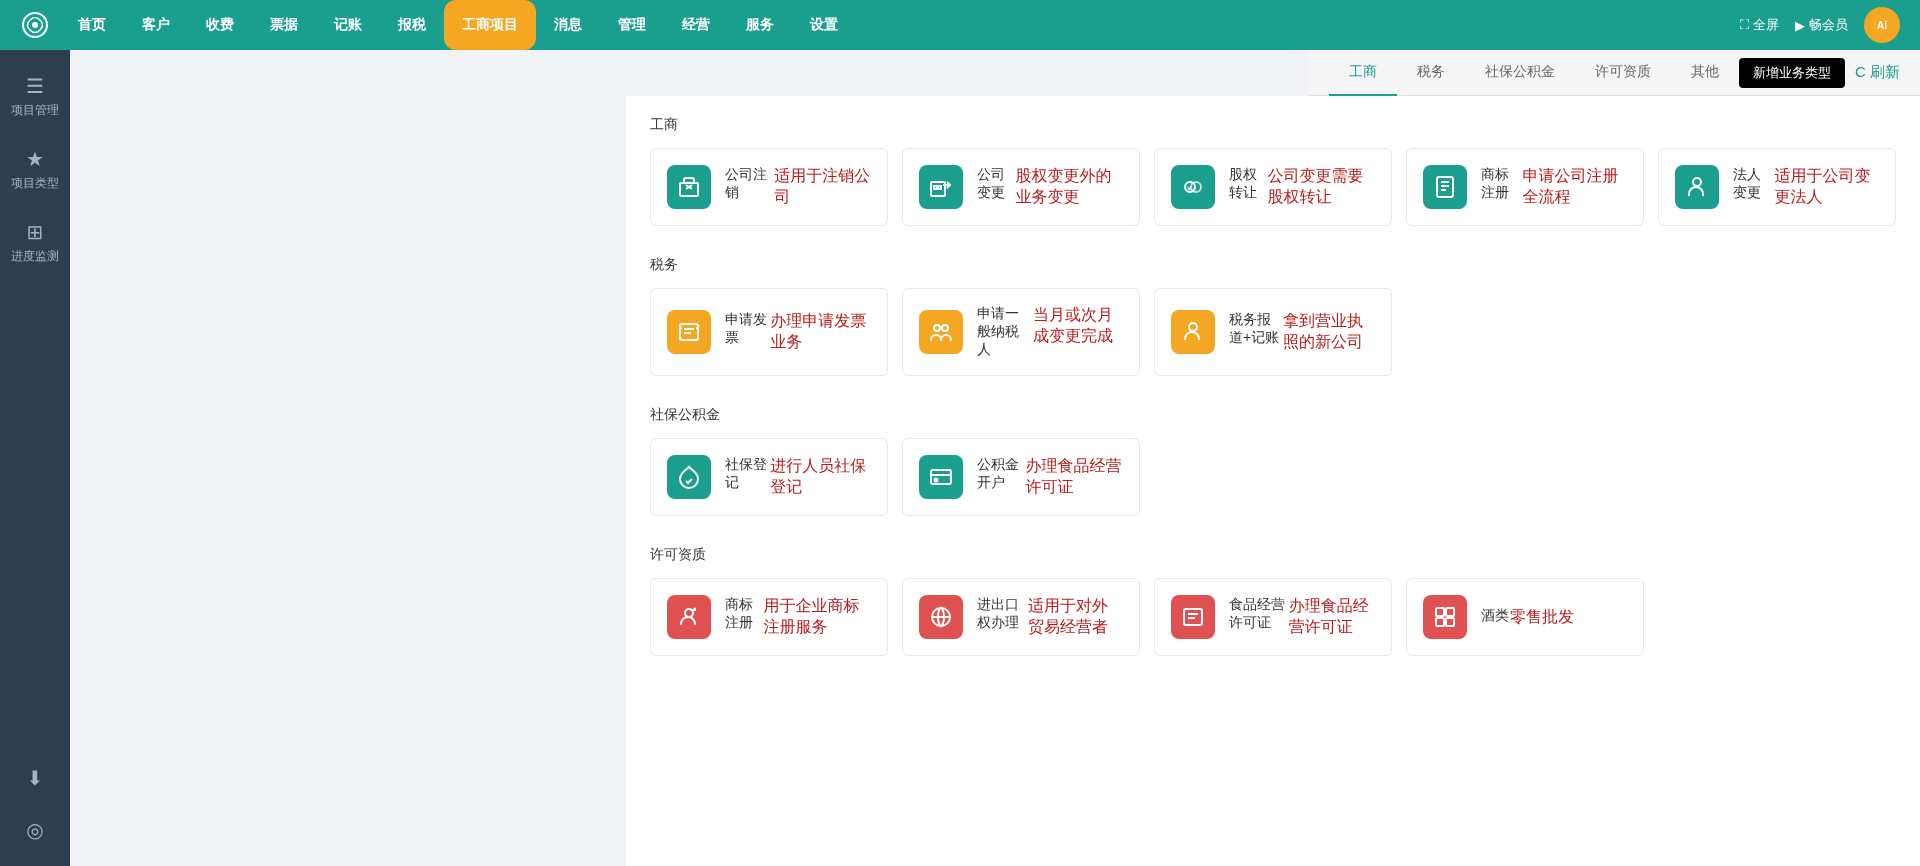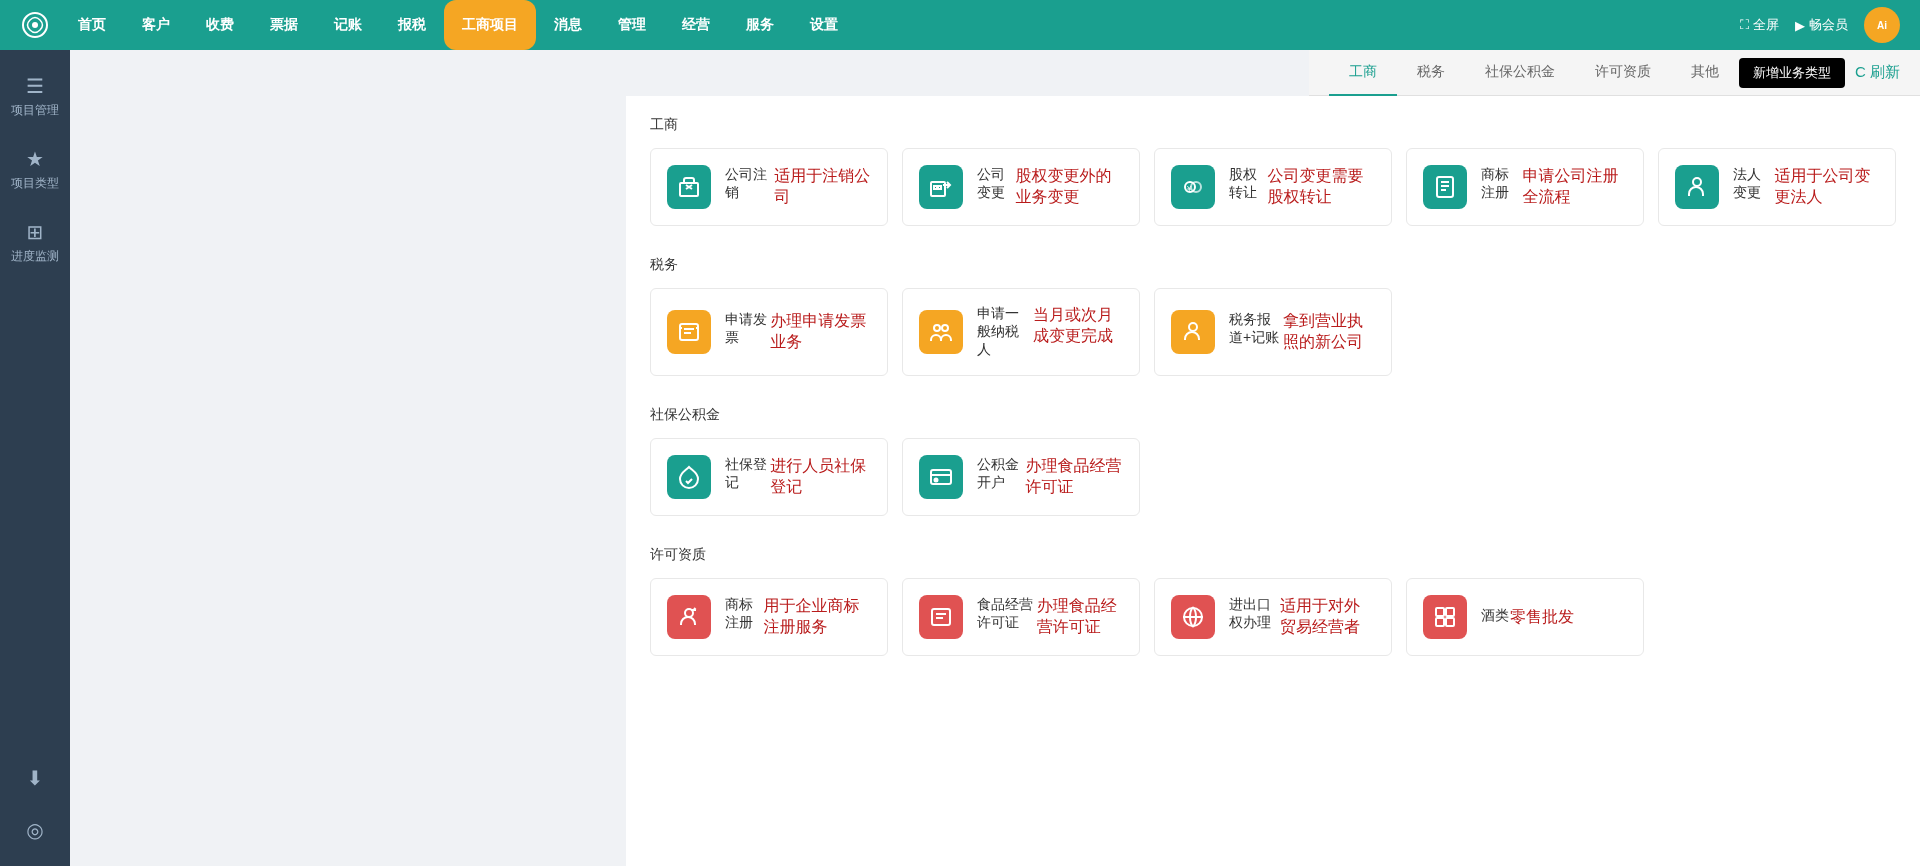--- a/index.html
+++ b/index.html
@@ -465,40 +465,40 @@
                 </svg>
               </div>
       <div class="card-info">
         <div class="card-title">商标注册</div>
         <div class="card-desc">用于企业商标注册服务</div>
       </div>
     </div>
             <div class="card">
       <div class="card-icon red">
                 <svg width="24" height="24" viewBox="0 0 24 24" fill="none" stroke="white" stroke-width="2">
-                  <rect x="3" y="4" width="18" height="16" rx="2"></rect>
-                  <path d="M7 9h10M7 13h7"></path>
-                </svg>
-              </div>
-      <div class="card-info">
-        <div class="card-title">食品经营许可证</div>
-        <div class="card-desc">办理食品经营许可证</div>
-      </div>
-    </div>
-            <div class="card">
-      <div class="card-icon red">
-                <svg width="24" height="24" viewBox="0 0 24 24" fill="none" stroke="white" stroke-width="2">
                   <circle cx="12" cy="12" r="9"></circle>
                   <path d="M2 12h20"></path>
                   <path d="M12 2C8 7 8 17 12 22M12 2c4 5 4 15 0 20"></path>
                 </svg>
               </div>
       <div class="card-info">
         <div class="card-title">进出口权办理</div>
         <div class="card-desc">适用于对外贸易经营者</div>
+      </div>
+    </div>
+            <div class="card">
+      <div class="card-icon red">
+                <svg width="24" height="24" viewBox="0 0 24 24" fill="none" stroke="white" stroke-width="2">
+                  <rect x="3" y="4" width="18" height="16" rx="2"></rect>
+                  <path d="M7 9h10M7 13h7"></path>
+                </svg>
+              </div>
+      <div class="card-info">
+        <div class="card-title">食品经营许可证</div>
+        <div class="card-desc">办理食品经营许可证</div>
       </div>
     </div>
             <div class="card">
       <div class="card-icon red">
                 <svg width="24" height="24" viewBox="0 0 24 24" fill="none" stroke="white" stroke-width="2">
                   <rect x="3" y="3" width="8" height="8" rx="1"></rect>
                   <rect x="13" y="3" width="8" height="8" rx="1"></rect>
                   <rect x="3" y="13" width="8" height="8" rx="1"></rect>
                   <rect x="13" y="13" width="8" height="8" rx="1"></rect>
                 </svg>

